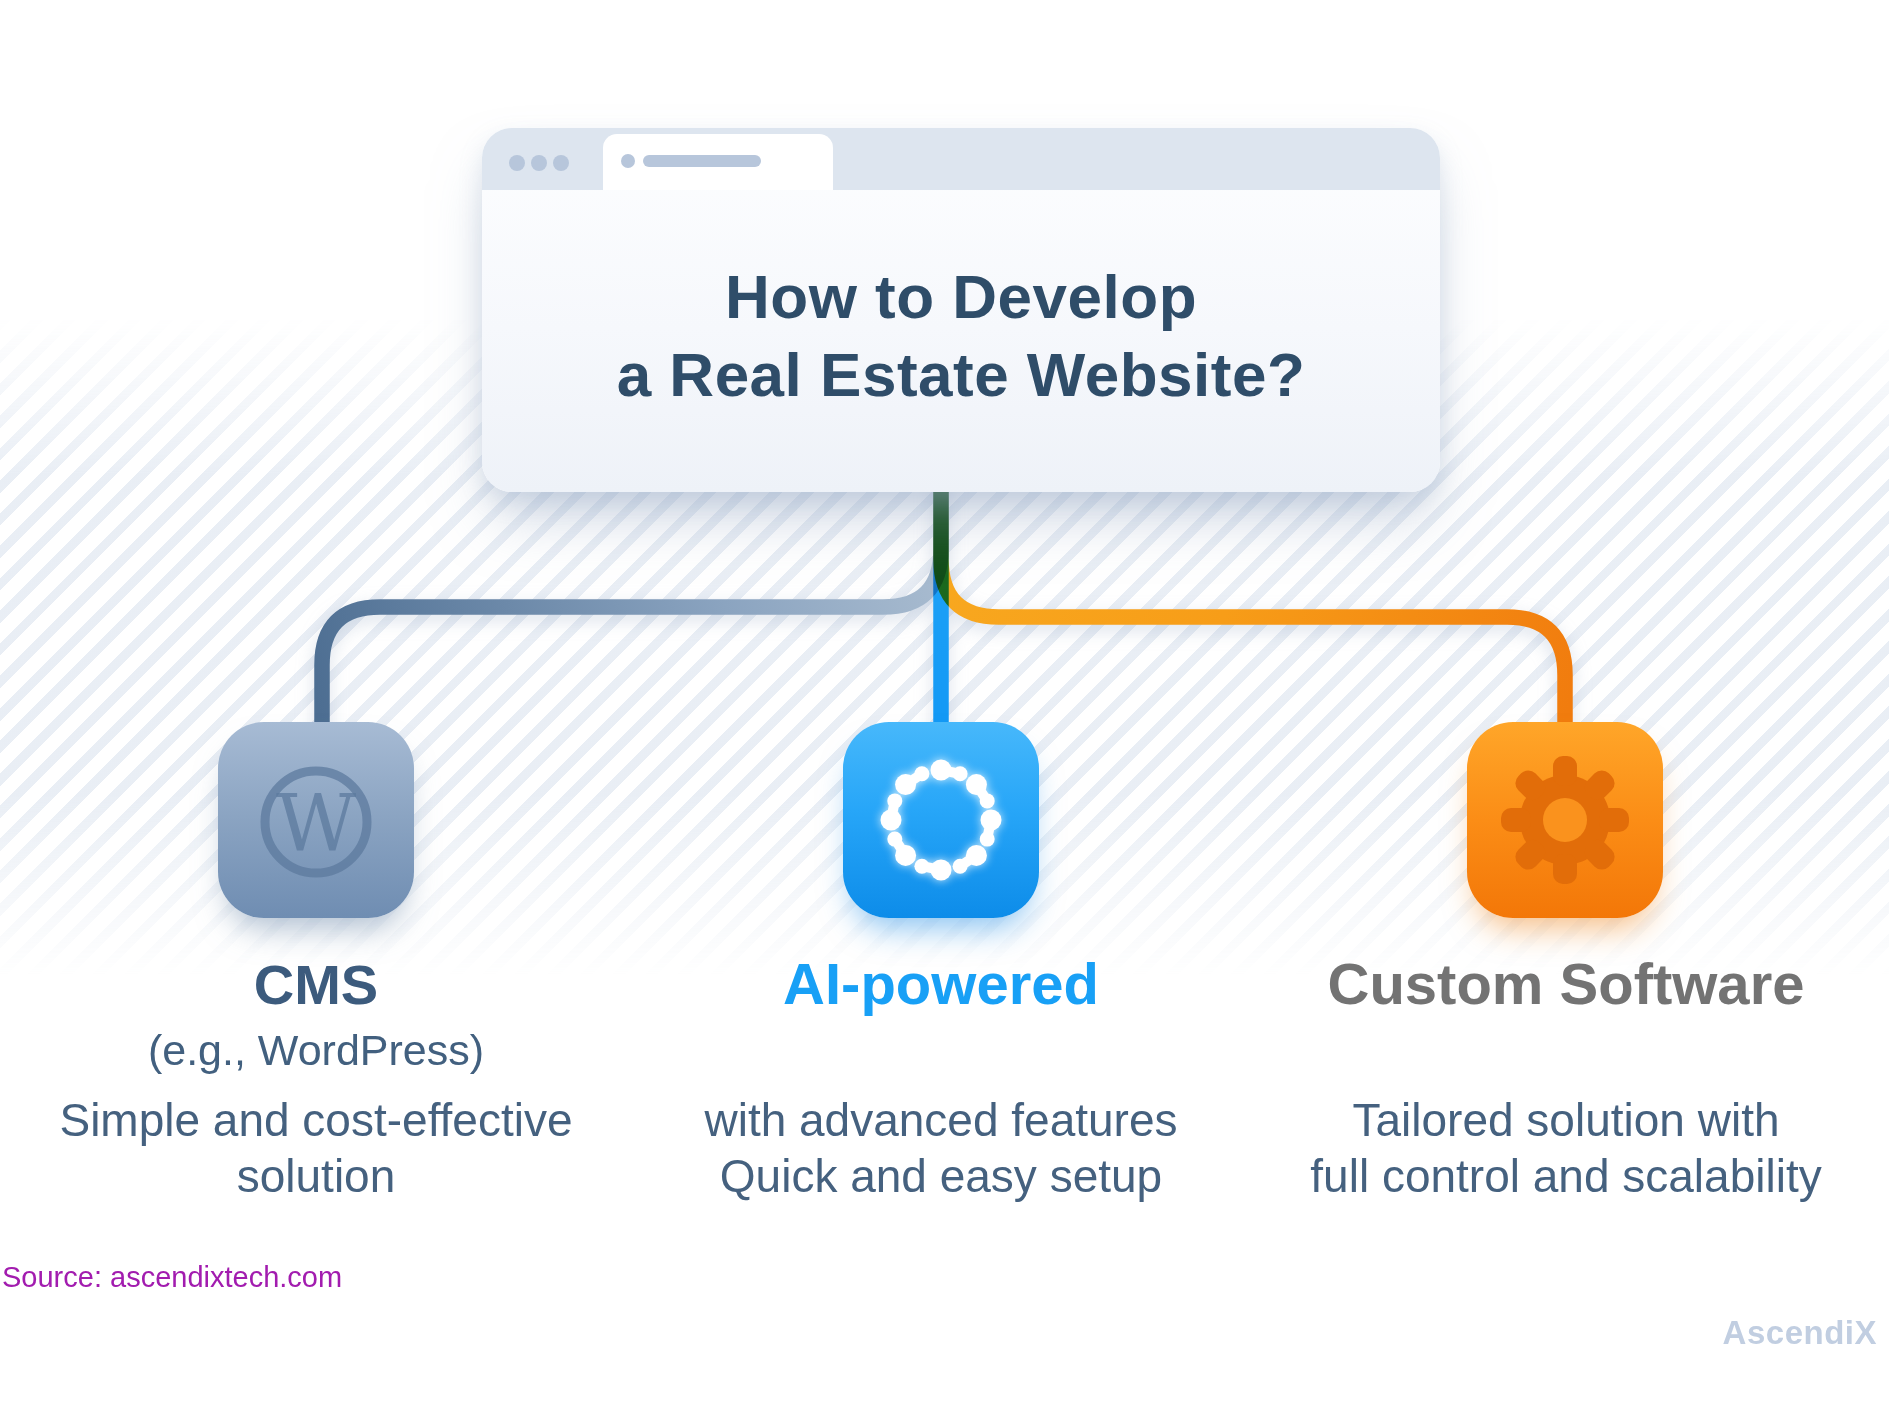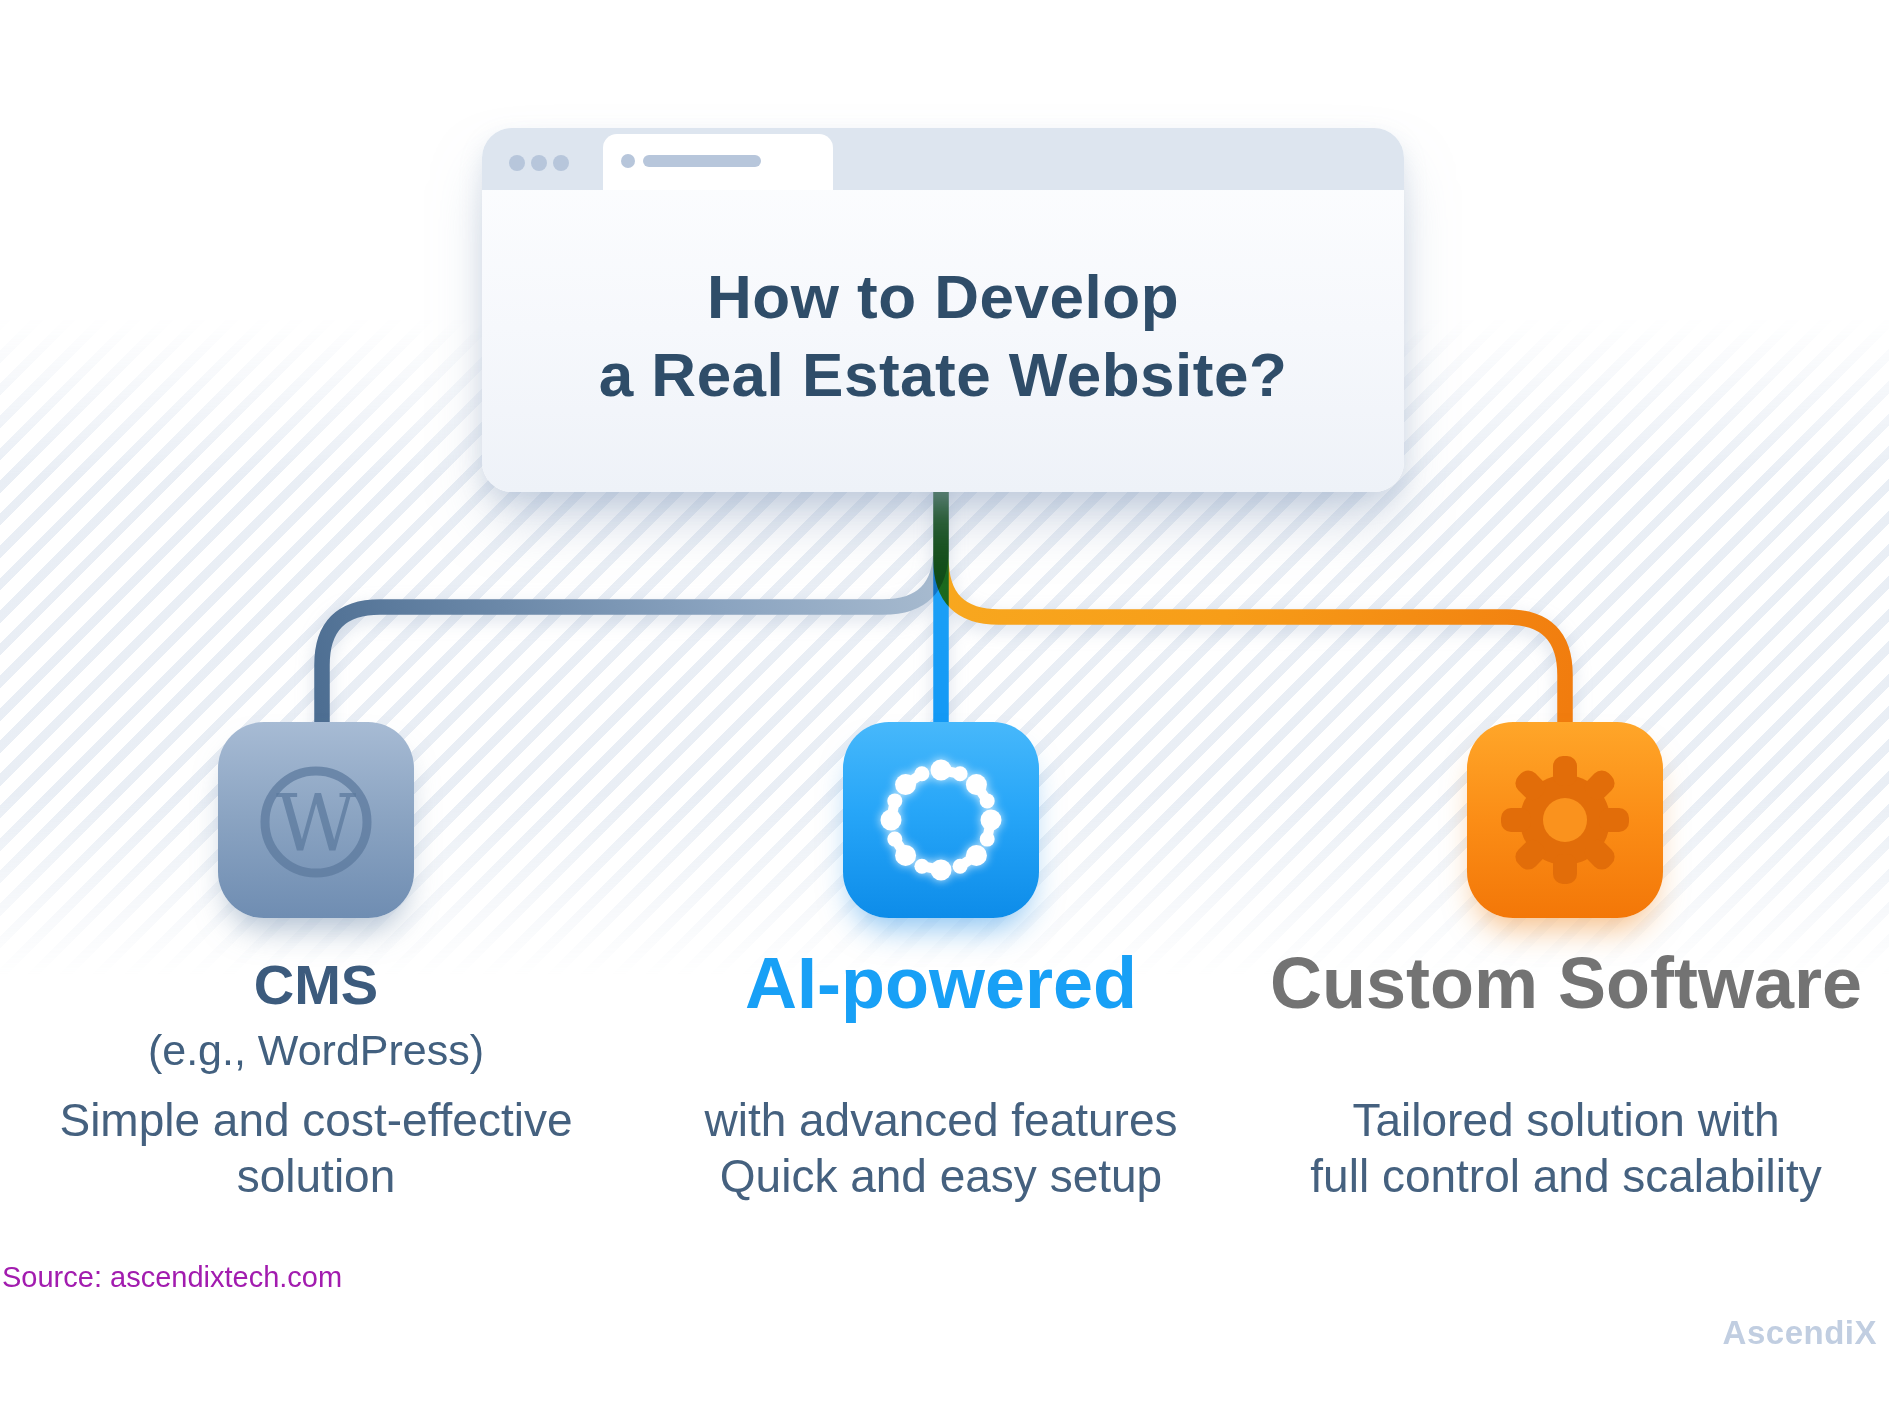--- a/index.html
+++ b/index.html
@@ -27,20 +27,21 @@
     filter:drop-shadow(0 6px 9px rgba(130,152,182,0.28));
   }
   svg.connectors path{mix-blend-mode:multiply;}
 
   
   .browser{
     position:absolute;left:482px;top:128px;width:922px;height:364px;
     border-radius:30px;
     background:linear-gradient(180deg,#fdfeff 0%,#f6f8fc 55%,#eef2f8 100%);
     box-shadow:0 34px 60px -14px rgba(141,162,192,0.5), 0 10px 22px rgba(160,178,204,0.25);
+    padding-left:36px;
   }
   .browser-bar{
     position:absolute;left:0;top:0;width:100%;height:62px;
     background:#dde5ef;border-radius:30px 30px 0 0;
   }
   .win-dots{position:absolute;left:27px;top:27px;display:flex;gap:6px;}
   .win-dots span{width:16px;height:16px;border-radius:50%;background:#b7c6db;display:block;}
   .browser-tab{
     position:absolute;left:121px;top:6px;width:230px;height:56px;
     background:#ffffff;border-radius:14px 14px 0 0;
@@ -69,21 +70,21 @@
     box-shadow:0 20px 32px -10px rgba(24,138,230,0.5);
   }
   .icon-custom{
     left:1467px;
     background:linear-gradient(180deg,#ffa629 0%,#fb8d16 50%,#f37708 100%);
     box-shadow:0 20px 32px -10px rgba(238,128,20,0.5);
   }
   .col-left{left:-4px;}
   .col-mid{left:621px;}
   .col-right{left:1246px;}
-  .opt-heading{position:absolute;width:640px;top:956px;font-size:72px;line-height:55px;font-weight:700;text-align:center;}
+  .opt-heading{position:absolute;width:640px;top:956px;font-size:58px;line-height:55px;font-weight:700;text-align:center;}
   .opt-heading.cms{font-size:56px;line-height:58px;}
   .opt-sub{position:absolute;width:640px;top:1024px;font-size:43px;line-height:52px;color:#42607f;text-align:center;}
   .opt-desc{position:absolute;width:640px;top:1092px;font-size:46px;line-height:56px;color:#45617f;text-align:center;}
 
   
   .source{
     position:absolute;left:2px;top:1260px;font-size:29px;line-height:34px;color:#a21caf;
   }
   .brand{
     position:absolute;right:12px;top:1294px;font-size:33px;line-height:38px;

